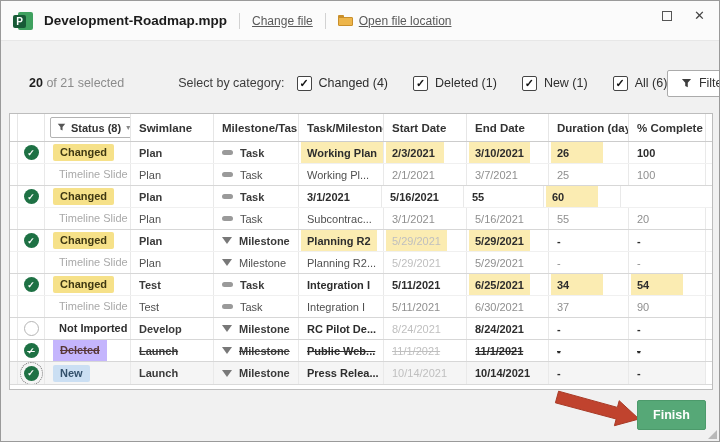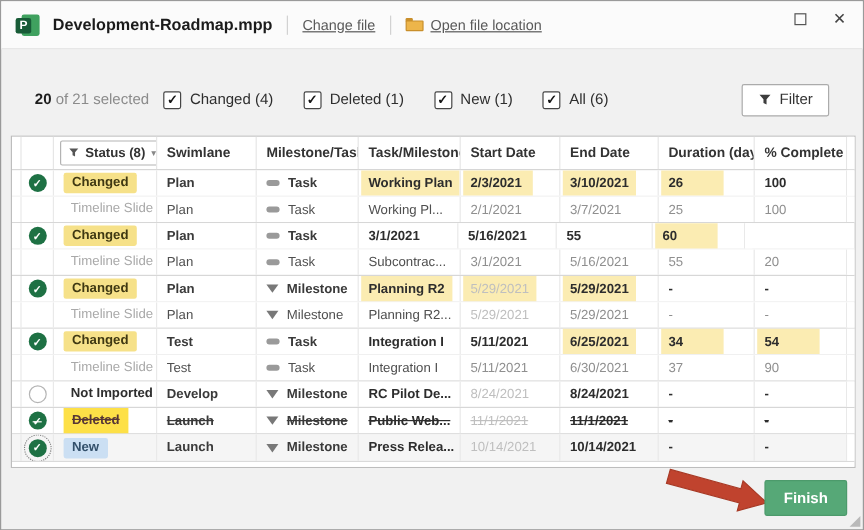--- a/index.html
+++ b/index.html
@@ -73,21 +73,21 @@
   .status-filter .caret { font-size:8px; color:#888; font-weight:normal; }
   
   .circle { width:15px; height:15px; border-radius:50%; display:flex; align-items:center; justify-content:center;
     font-size:9px; font-weight:bold; cursor:pointer; }
   .circle.checked { background:#1E7144; color:#fff; }
   .circle.unchecked { background:#fff; border:1px solid #b5b5b5; }
   .circle.focus { outline:1px dotted #7a7a7a; outline-offset:3px; }
   
   .badge { border-radius:2px; font-size:11px; line-height:1; }
   .badge-changed { background:#F6E189; color:#3f3812; font-weight:bold; padding:3px 7px; }
-  .badge-deleted { background:#fde047; color:#573636; font-weight:bold; padding:18px 7px; }
+  .badge-deleted { background:#c4b5fd; color:#573636; font-weight:bold; padding:18px 7px; }
   .badge-new     { background:#CBDFF3; color:#33506b; font-weight:bold; padding:3px 7px; }
   .badge-none    { color:#a9a9a9; font-weight:normal; margin-left:6px; }
   .badge-plain   { color:#2e2e2e; font-weight:bold; margin-left:6px; }
   
   .type-icon { margin-right:7px; flex:0 0 auto; }
   .type-icon.pill { width:11px; height:5px; border-radius:2.5px; background:#9a9a9a; }
   .type-icon.tri { width:0; height:0; border-left:5px solid transparent; border-right:5px solid transparent; border-top:7px solid #787878; }
   .type-label { font-size:11px; }
   
   .row.primary .cell-name span, .row.primary .cell-start span, .row.primary .cell-end span,
@@ -133,20 +133,21 @@
       <span class="max-btn"></span>
       <span class="close-btn">✕</span>
     </div>
   </div>
 
   <div class="toolbar">
     <span class="sel-count">
       <b>20</b>
       <span>of 21 selected</span>
     </span>
+    <span class="cat-label">Select by category:</span>
     <div class="cats">
       <label class="cat">
         <span class="cb">✓</span>
         <span>Changed (4)</span>
       </label>
       <label class="cat">
         <span class="cb">✓</span>
         <span>Deleted (1)</span>
       </label>
       <label class="cat">

